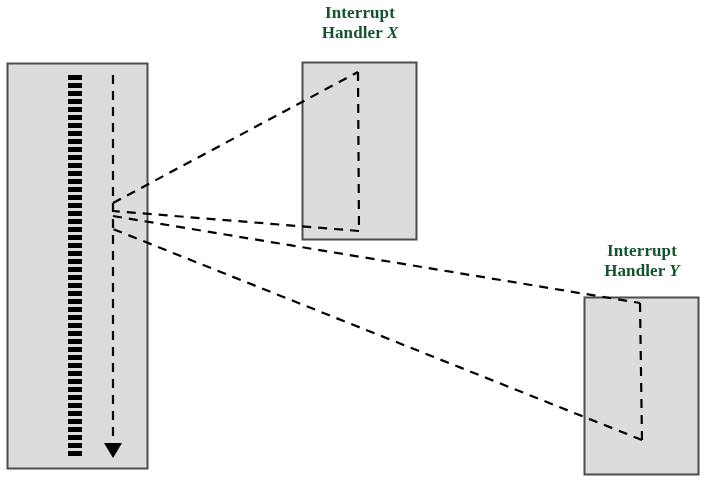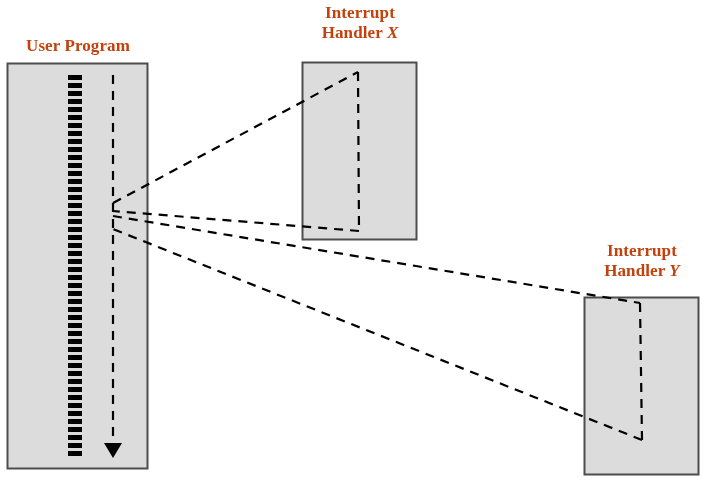--- a/index.html
+++ b/index.html
@@ -20,21 +20,21 @@
     top: 0;
     left: 0;
     width: 704px;
     height: 482px;
   }
   .title-label {
     position: absolute;
     font-family: "Liberation Serif", "DejaVu Serif", serif;
     font-weight: bold;
     font-size: 17px;
-    color: #c2410c;
+    color: #14532d;
     text-align: center;
     line-height: 1.18;
     letter-spacing: 0.1px;
     white-space: nowrap;
   }
   .title-label .ital {
     font-style: italic;
   }
   #title-user-program { left: 8px;  top: 36px;  width: 140px; }
   #title-handler-x    { left: 294px; top: 3px;   width: 132px; }
@@ -115,23 +115,20 @@
     <line x1="359" y1="231" x2="113" y2="211" stroke="#000000" stroke-width="2.2" stroke-dasharray="9,7"></line>
 
     <line x1="113" y1="216" x2="640" y2="303" stroke="#000000" stroke-width="2.2" stroke-dasharray="9,7"></line>
 
     <line x1="640" y1="303" x2="642" y2="440" stroke="#000000" stroke-width="2.2" stroke-dasharray="9,7"></line>
 
     <line x1="642" y1="440" x2="113" y2="229" stroke="#000000" stroke-width="2.2" stroke-dasharray="9,7"></line>
 
   </svg>
 
-  <div class="title-label" id="title-user-program">
-    <span>User Program</span>
-  </div>
 
   <div class="title-label" id="title-handler-x">
     <span>Interrupt</span><br>
     <span>Handler</span>
     <span class="ital">X</span>
   </div>
 
   <div class="title-label" id="title-handler-y">
     <span>Interrupt</span><br>
     <span>Handler</span>

